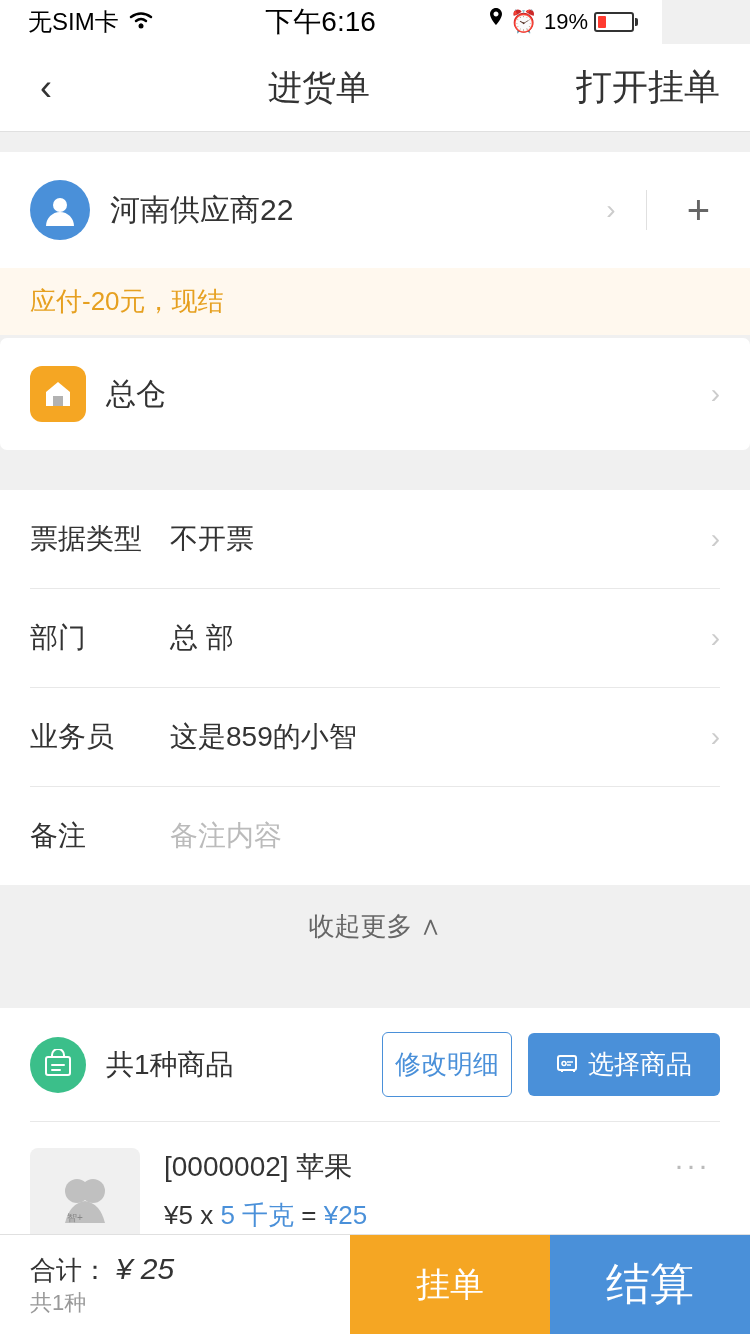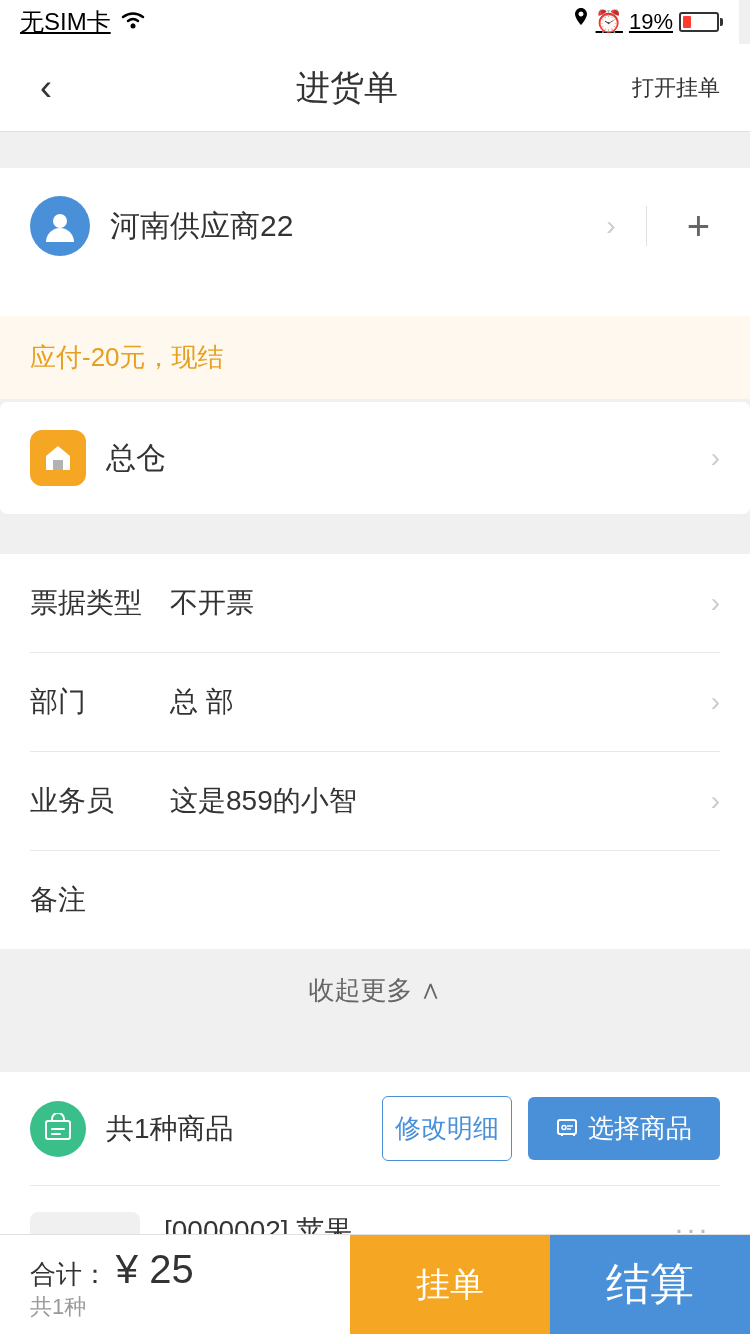--- a/index.html
+++ b/index.html
@@ -8,30 +8,29 @@
       width: 750px;
       min-height: 1334px;
       font-family: -apple-system, "PingFang SC", "Helvetica Neue", sans-serif;
       background: #f0f0f0;
       font-size: 28px;
       color: #333;
     }
 
     
     .status-bar {
-      width: 739px;
+      width: 662px;
       height: 44px;
       background: #fff;
       display: flex;
       align-items: center;
       justify-content: space-between;
-      padding: 0 20px;
+      padding: 0 28px;
       font-size: 24px;
       color: #000;
-      text-decoration: underline;
     }
     .status-left { display: flex; align-items: center; gap: 8px; font-size: 24px; }
     .status-center { font-size: 28px; font-weight: 500; }
     .status-right { display: flex; align-items: center; gap: 6px; font-size: 22px; }
     .battery {
       width: 40px;
       height: 20px;
       border: 2px solid #333;
       border-radius: 3px;
       position: relative;
@@ -73,21 +72,21 @@
       color: #333;
       cursor: pointer;
       padding: 10px;
     }
     .nav-title {
       font-size: 34px;
       font-weight: 500;
       color: #333;
     }
     .nav-action {
-      font-size: 22px;
+      font-size: 36px;
       color: #333;
       cursor: pointer;
     }
 
     
     .section-divider {
       height: 20px;
       background: #f0f0f0;
     }
     .thin-divider {
@@ -98,21 +97,20 @@
 
     
     .supplier-section {
       background: #fff;
     }
     .supplier-row {
       display: flex;
       align-items: center;
       padding: 28px 30px;
       border-bottom: none;
-      margin-top: 16px;
     }
     .supplier-avatar {
       width: 60px;
       height: 60px;
       border-radius: 50%;
       background: #4a90d9;
       display: flex;
       align-items: center;
       justify-content: center;
       color: #fff;
@@ -142,24 +140,23 @@
     .plus-btn {
       font-size: 40px;
       color: #666;
       cursor: pointer;
       padding: 0 10px;
     }
 
     
     .notice-bar {
       background: #fff8ee;
-      padding: 24px 30px;
+      padding: 16px 30px;
       font-size: 26px;
       color: #e6a020;
-      margin-top: 32px;
     }
 
     
     .warehouse-section {
       background: #fff;
       margin-top: 3px;
       border-radius: 7px;
     }
     .warehouse-row {
       display: flex;
@@ -332,23 +329,24 @@
       flex-direction: column;
       justify-content: center;
       padding: 0 30px;
       background: #fff;
     }
     .total-label {
       font-size: 26px;
       color: #333;
     }
     .total-amount {
-      font-size: 40px;
+      font-size: 30px;
       color: #333;
       font-weight: 500;
+      font-style: italic;
     }
     .total-count {
       font-size: 22px;
       color: #999;
     }
     .btn-hang {
       width: 200px;
       background: #f5a623;
       color: #fff;
       font-size: 34px;
@@ -383,20 +381,21 @@
     <span>无SIM卡</span>
     <span>
       <svg width="28" height="22" viewBox="0 0 28 22" fill="none">
         <path d="M14 17 Q14 17 14 17" stroke="#000" stroke-width="3" stroke-linecap="round"></path>
         <path d="M9 13 Q14 9 19 13" stroke="#000" stroke-width="2.5" fill="none" stroke-linecap="round"></path>
         <path d="M4 9 Q14 2 24 9" stroke="#000" stroke-width="2.5" fill="none" stroke-linecap="round"></path>
         <circle cx="14" cy="18" r="2.5" fill="#000"></circle>
       </svg>
     </span>
   </div>
+  <div class="status-center">下午6:16</div>
   <div class="status-right">
     <span>
       <svg width="18" height="22" viewBox="0 0 18 22" fill="#000">
         <path d="M9 0C5.7 0 3 2.7 3 6c0 4.5 6 11 6 11s6-6.5 6-11c0-3.3-2.7-6-6-6zm0 8.5c-1.4 0-2.5-1.1-2.5-2.5S7.6 3.5 9 3.5 11.5 4.6 11.5 6 10.4 8.5 9 8.5z"></path>
       </svg>
     </span>
     <span>⏰</span>
     <span>19%</span>
     <div class="battery">
       <div class="battery-fill"></div>
@@ -461,20 +460,21 @@
   </div>
   <div class="thin-divider"></div>
   <div class="form-row">
     <span class="form-label">业务员</span>
     <span class="form-value">这是859的小智</span>
     <span class="chevron">›</span>
   </div>
   <div class="thin-divider"></div>
   <div class="form-row">
     <span class="form-label">备注</span>
+    <span class="form-value placeholder">备注内容</span>
   </div>
 </div>
 
 <div class="collapse-btn">
   <span>收起更多 ∧</span>
 </div>
 
 <div class="section-divider"></div>
 
 <div class="products-section">

